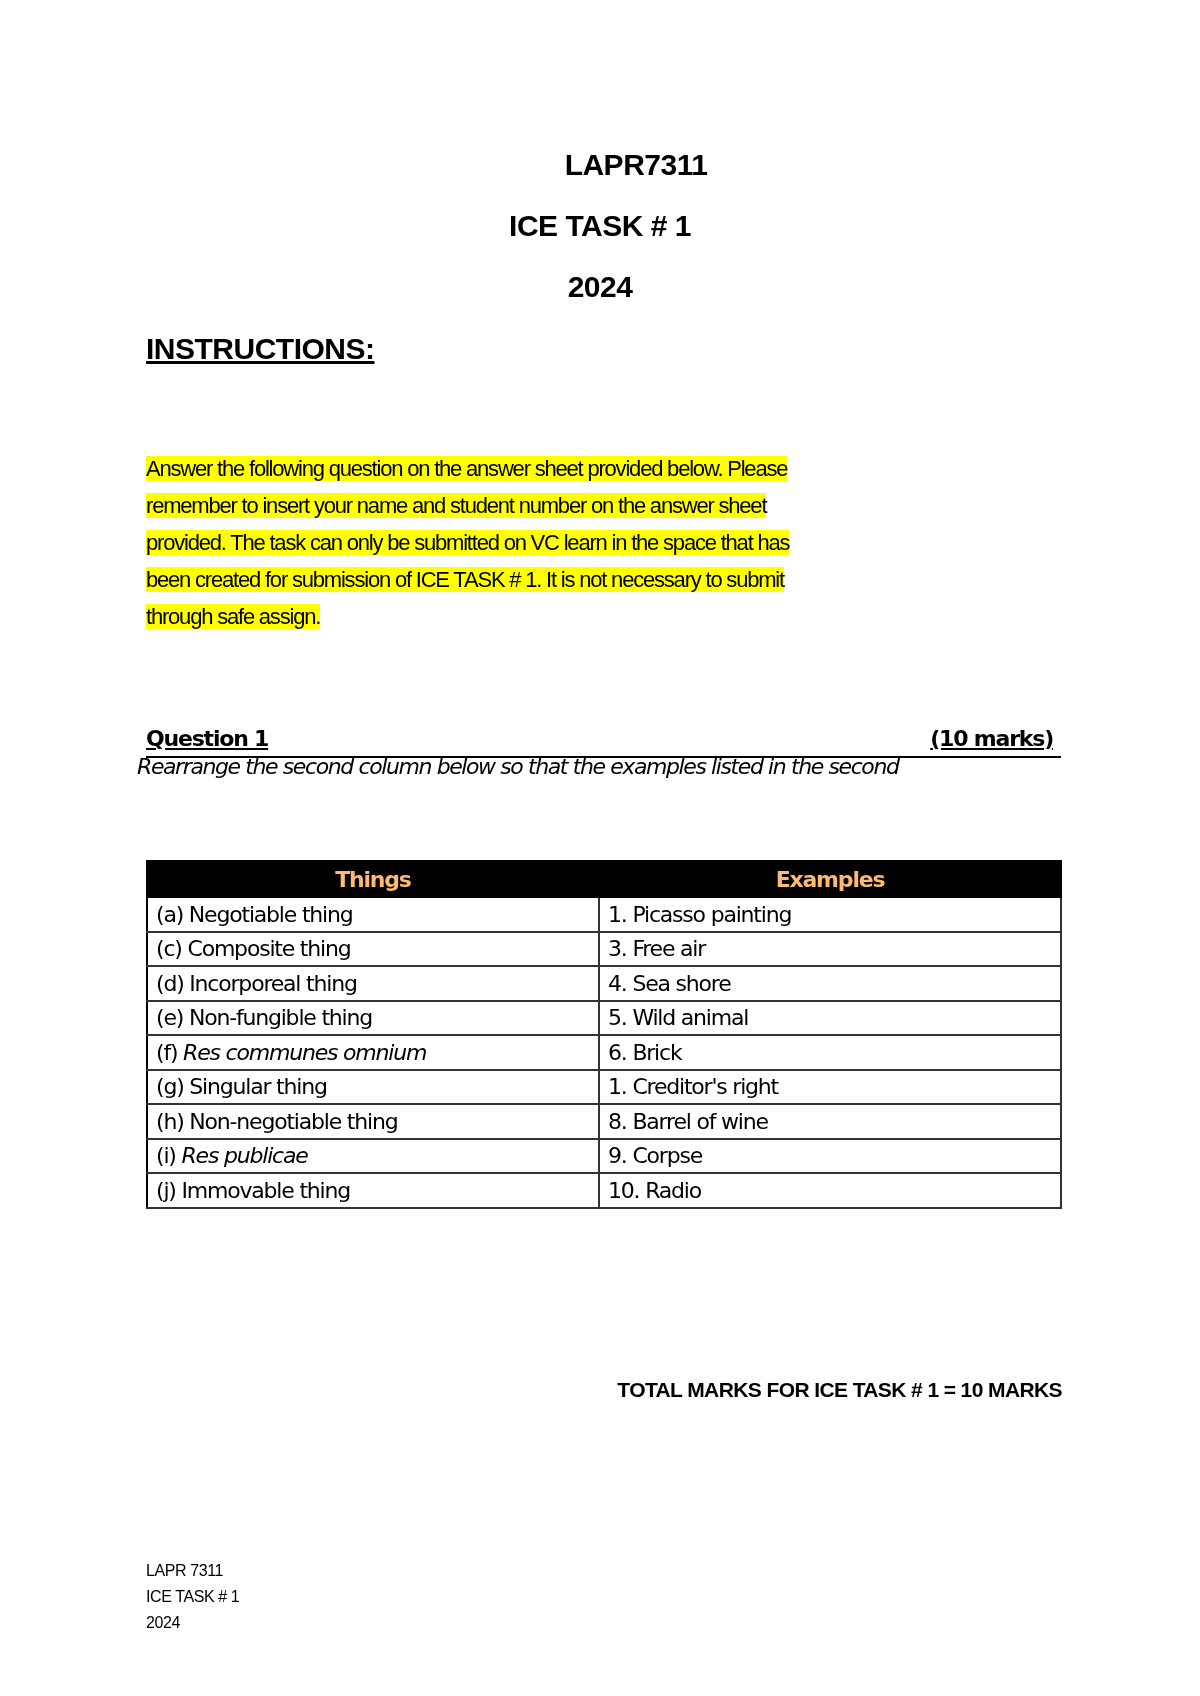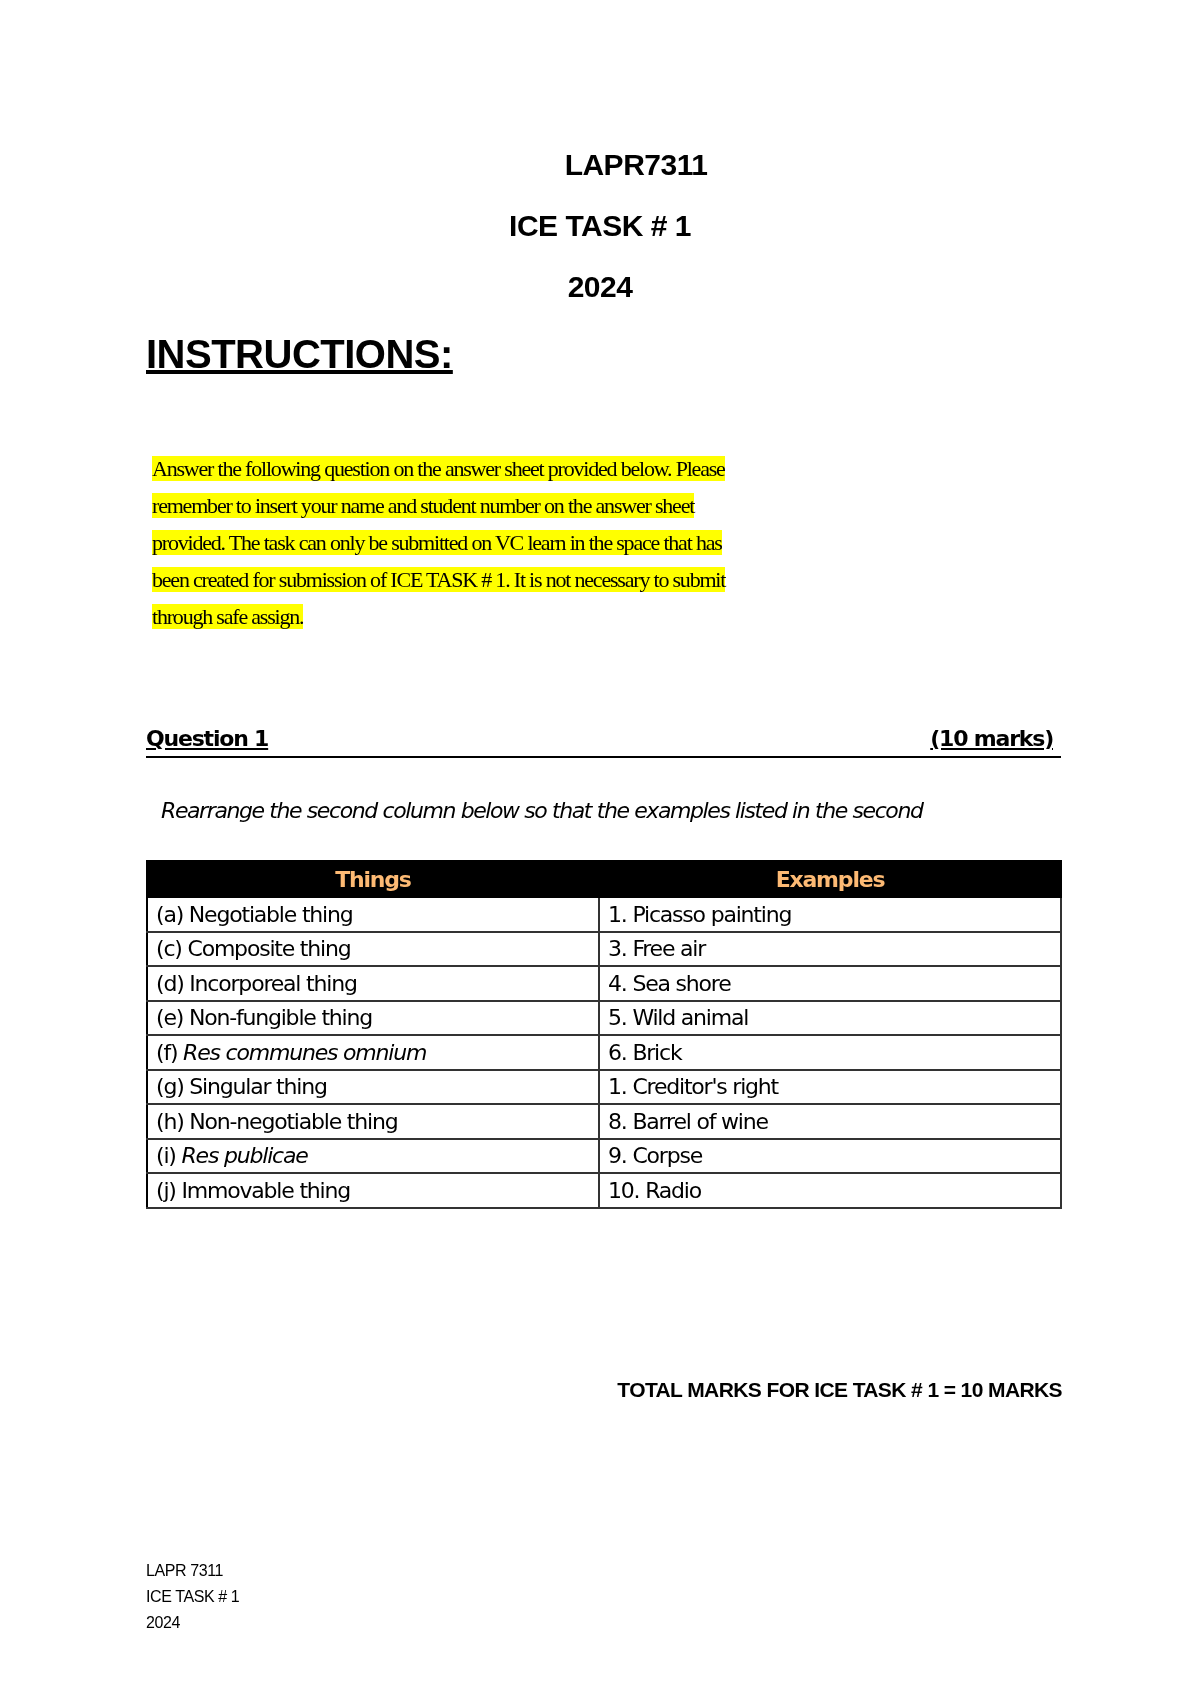--- a/index.html
+++ b/index.html
@@ -4,30 +4,30 @@
   <style>
     html, body { margin: 0; padding: 0; background: #ffffff; }
     body { width: 1200px; height: 1696px; position: relative; overflow: hidden; color: #000; }
     .page { position: absolute; left: 0; top: 0; width: 1200px; height: 1696px; }
     .title { position: absolute; left: 0; width: 1200px; text-align: center;
       font-family: "Liberation Sans", sans-serif; font-weight: bold; font-size: 30px; letter-spacing: -0.5px; }
     .t1 { top: 148px; padding-left: 36px; }
     .t2 { top: 209px; }
     .t3 { top: 270px; }
     .instr-head { position: absolute; left: 146px; top: 332px;
-      font-family: "Liberation Sans", sans-serif; font-weight: bold; font-size: 40px; text-decoration: underline; letter-spacing: -0.5px; }
-    .instr-body { position: absolute; left: 152px; top: 450px; width: 900px;
-      font-family: Liberation Serif, serif; font-size: 22px; line-height: 37px; letter-spacing: -1.2px; }
+      font-family: "Liberation Sans", sans-serif; font-weight: bold; font-size: 30px; text-decoration: underline; letter-spacing: -0.5px; }
+    .instr-body { position: absolute; left: 146px; top: 450px; width: 900px;
+      font-family: Liberation Sans, sans-serif; font-size: 22px; line-height: 37px; letter-spacing: -1.2px; }
     .instr-body span.hl { background: #ffff00; }
     .q-line { position: absolute; left: 146px; top: 678px; width: 915px; height: 30px;
       border-bottom: 2px solid #000; font-family: "DejaVu Sans", sans-serif; font-weight: bold; font-size: 22px; letter-spacing: -1.2px; margin-top: 48px; }
     .q-line .q-title { position: absolute; left: 0; top: 0; text-decoration: underline; }
     .q-line .q-marks { position: absolute; right: 8px; top: 0; text-decoration: underline; }
-    .q-instr { position: absolute; left: 161px; top: 748px; width: 930px;
-      font-family: "DejaVu Sans", sans-serif; font-style: italic; font-size: 22px; line-height: 37px; letter-spacing: -1.4px; margin-top: 44px; }
+    .q-instr { position: absolute; left: 137px; top: 748px; width: 930px;
+      font-family: "DejaVu Sans", sans-serif; font-style: italic; font-size: 22px; line-height: 37px; letter-spacing: -1.4px; }
     table.things { position: absolute; left: 146px; top: 860px; width: 916px; border-collapse: collapse;
       font-family: "DejaVu Sans", sans-serif; font-size: 22px; letter-spacing: -1.2px; }
     table.things th { background: #000; color: #fdba74; height: 34px; font-weight: bold; text-align: center; border: 2px solid #000; padding: 0; }
     table.things th + th { border-left: 2px solid #fff; }
     table.things td { height: 32.5px; border: 2px solid #333; padding: 0 0 0 8px; vertical-align: middle; }
     table.things td:first-child { border-left: 2px solid #000; }
     .col1 { width: 450px; }
     .total { position: absolute; right: 138px; top: 1378px;
       font-family: "Liberation Sans", sans-serif; font-weight: bold; font-size: 21px; letter-spacing: -0.6px; }
     .footer { position: absolute; left: 146px; top: 1558px;

